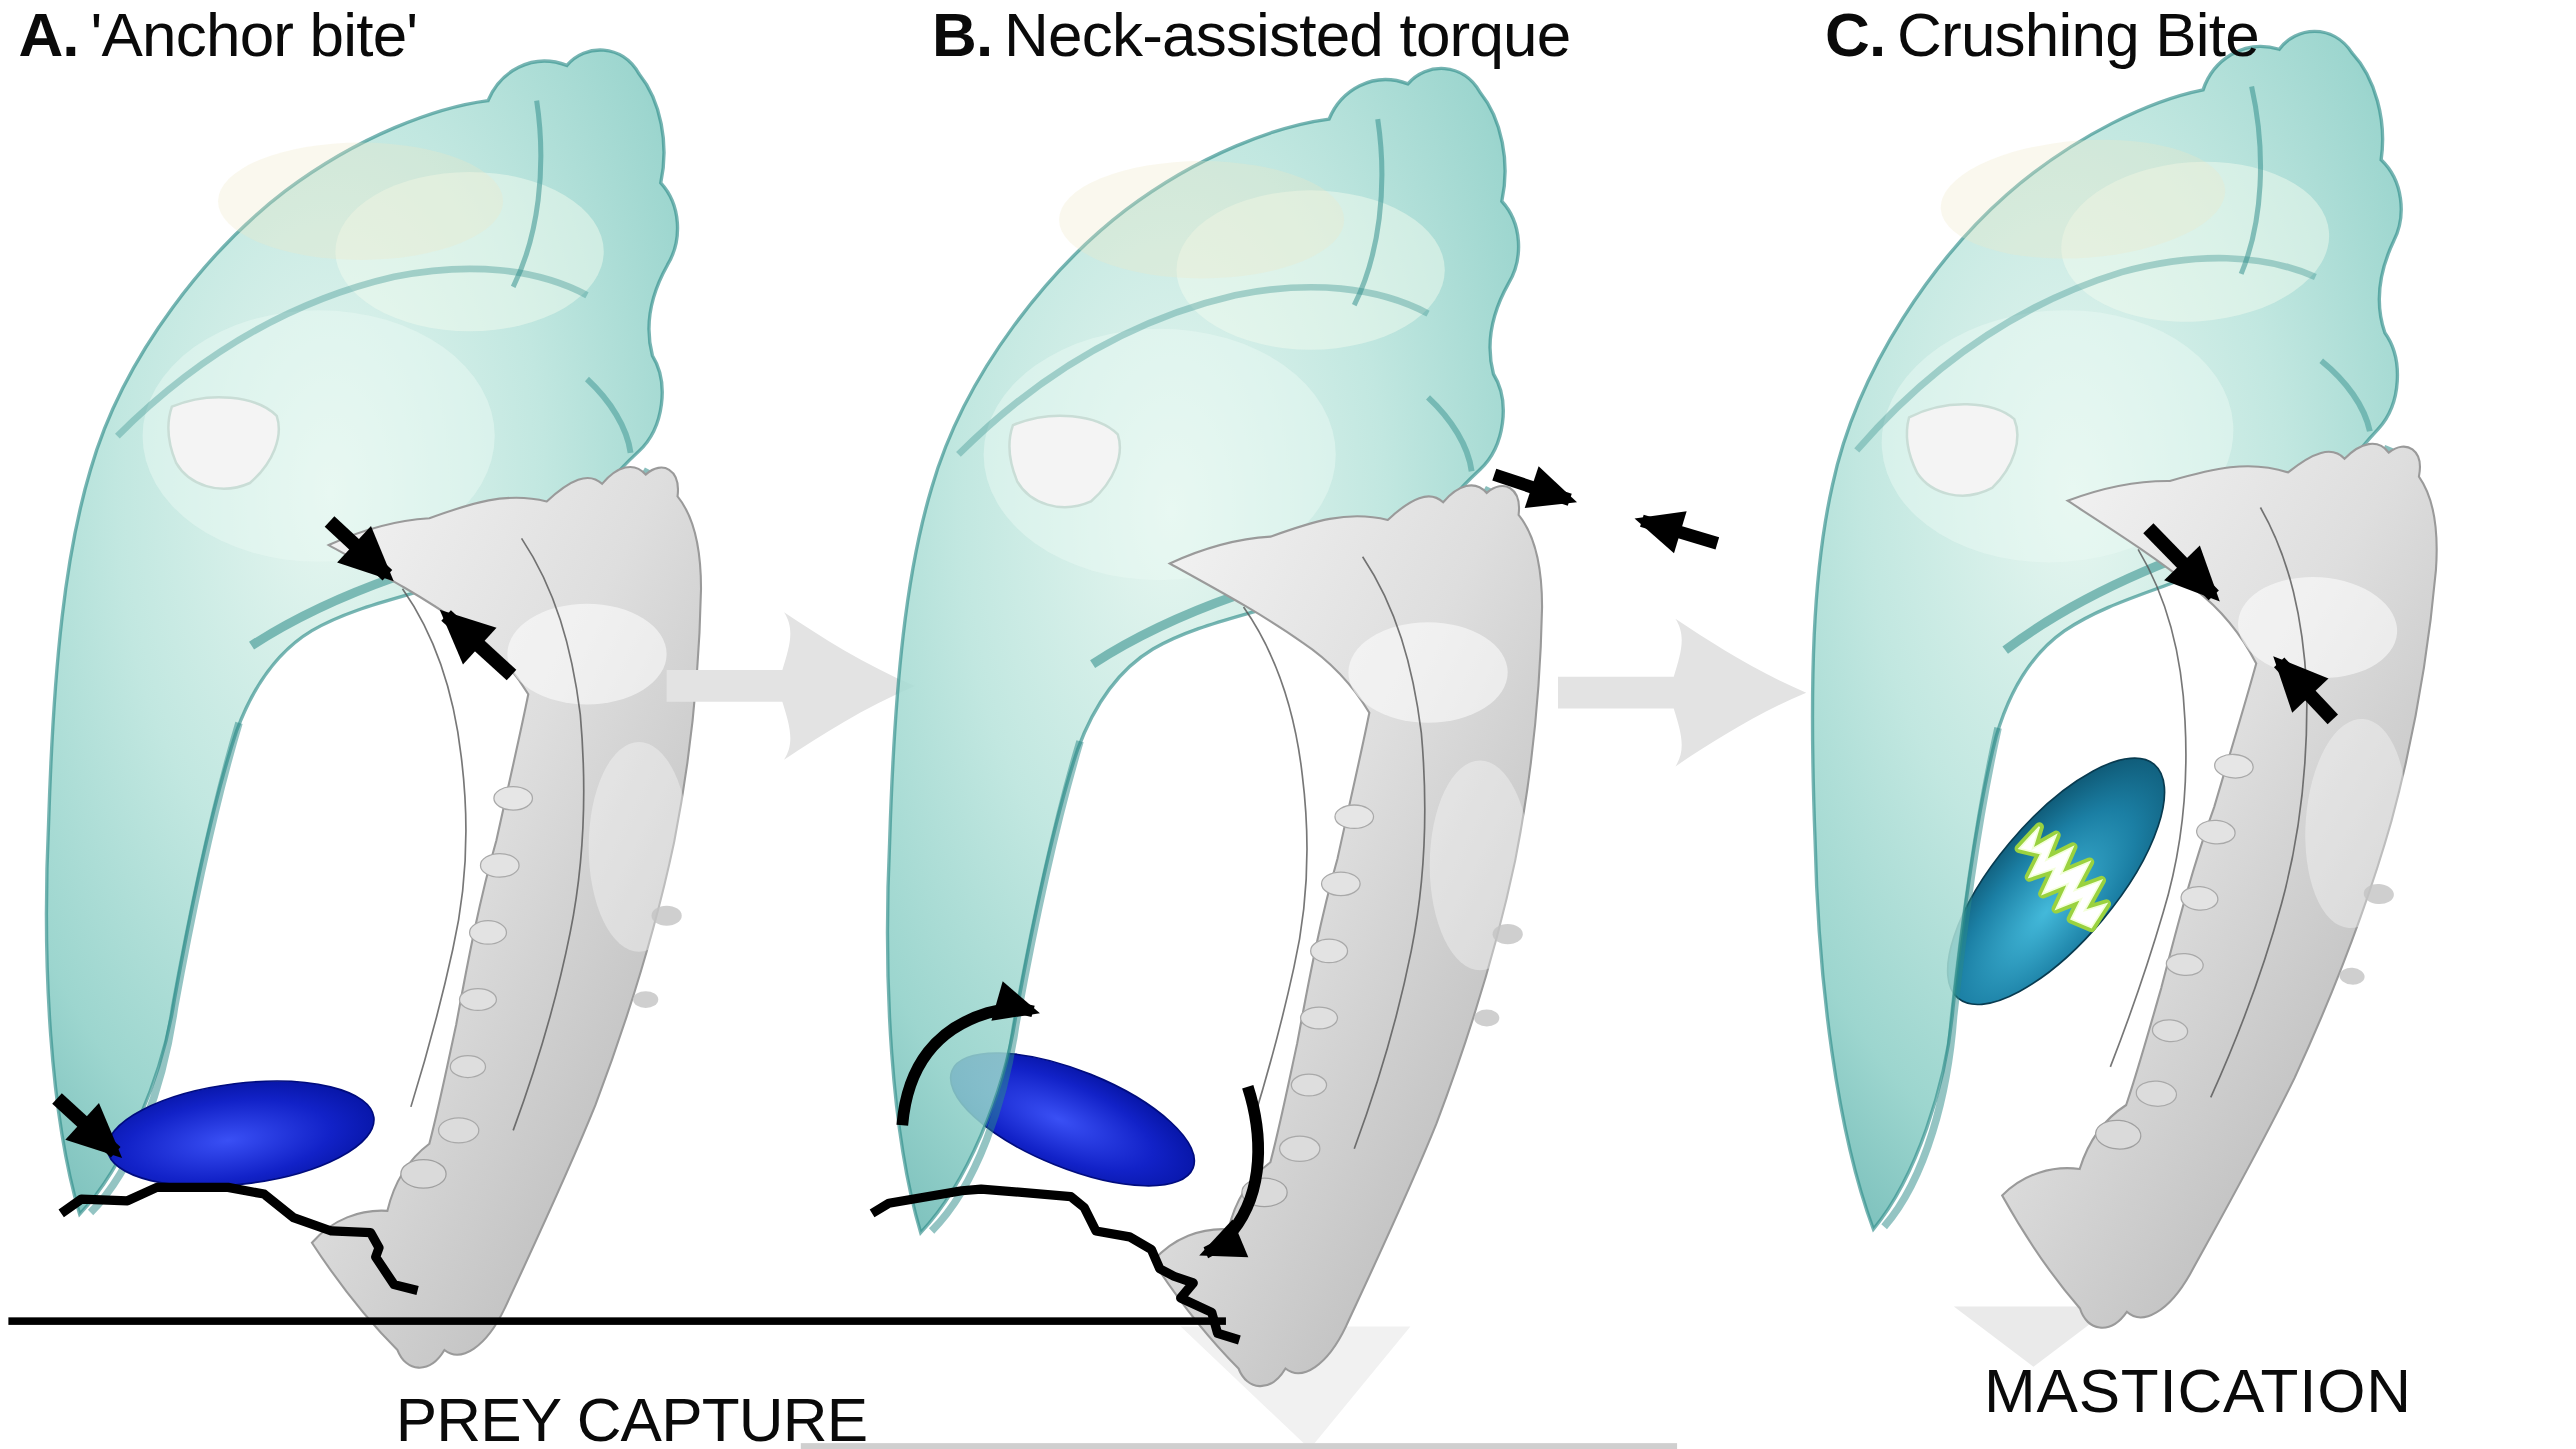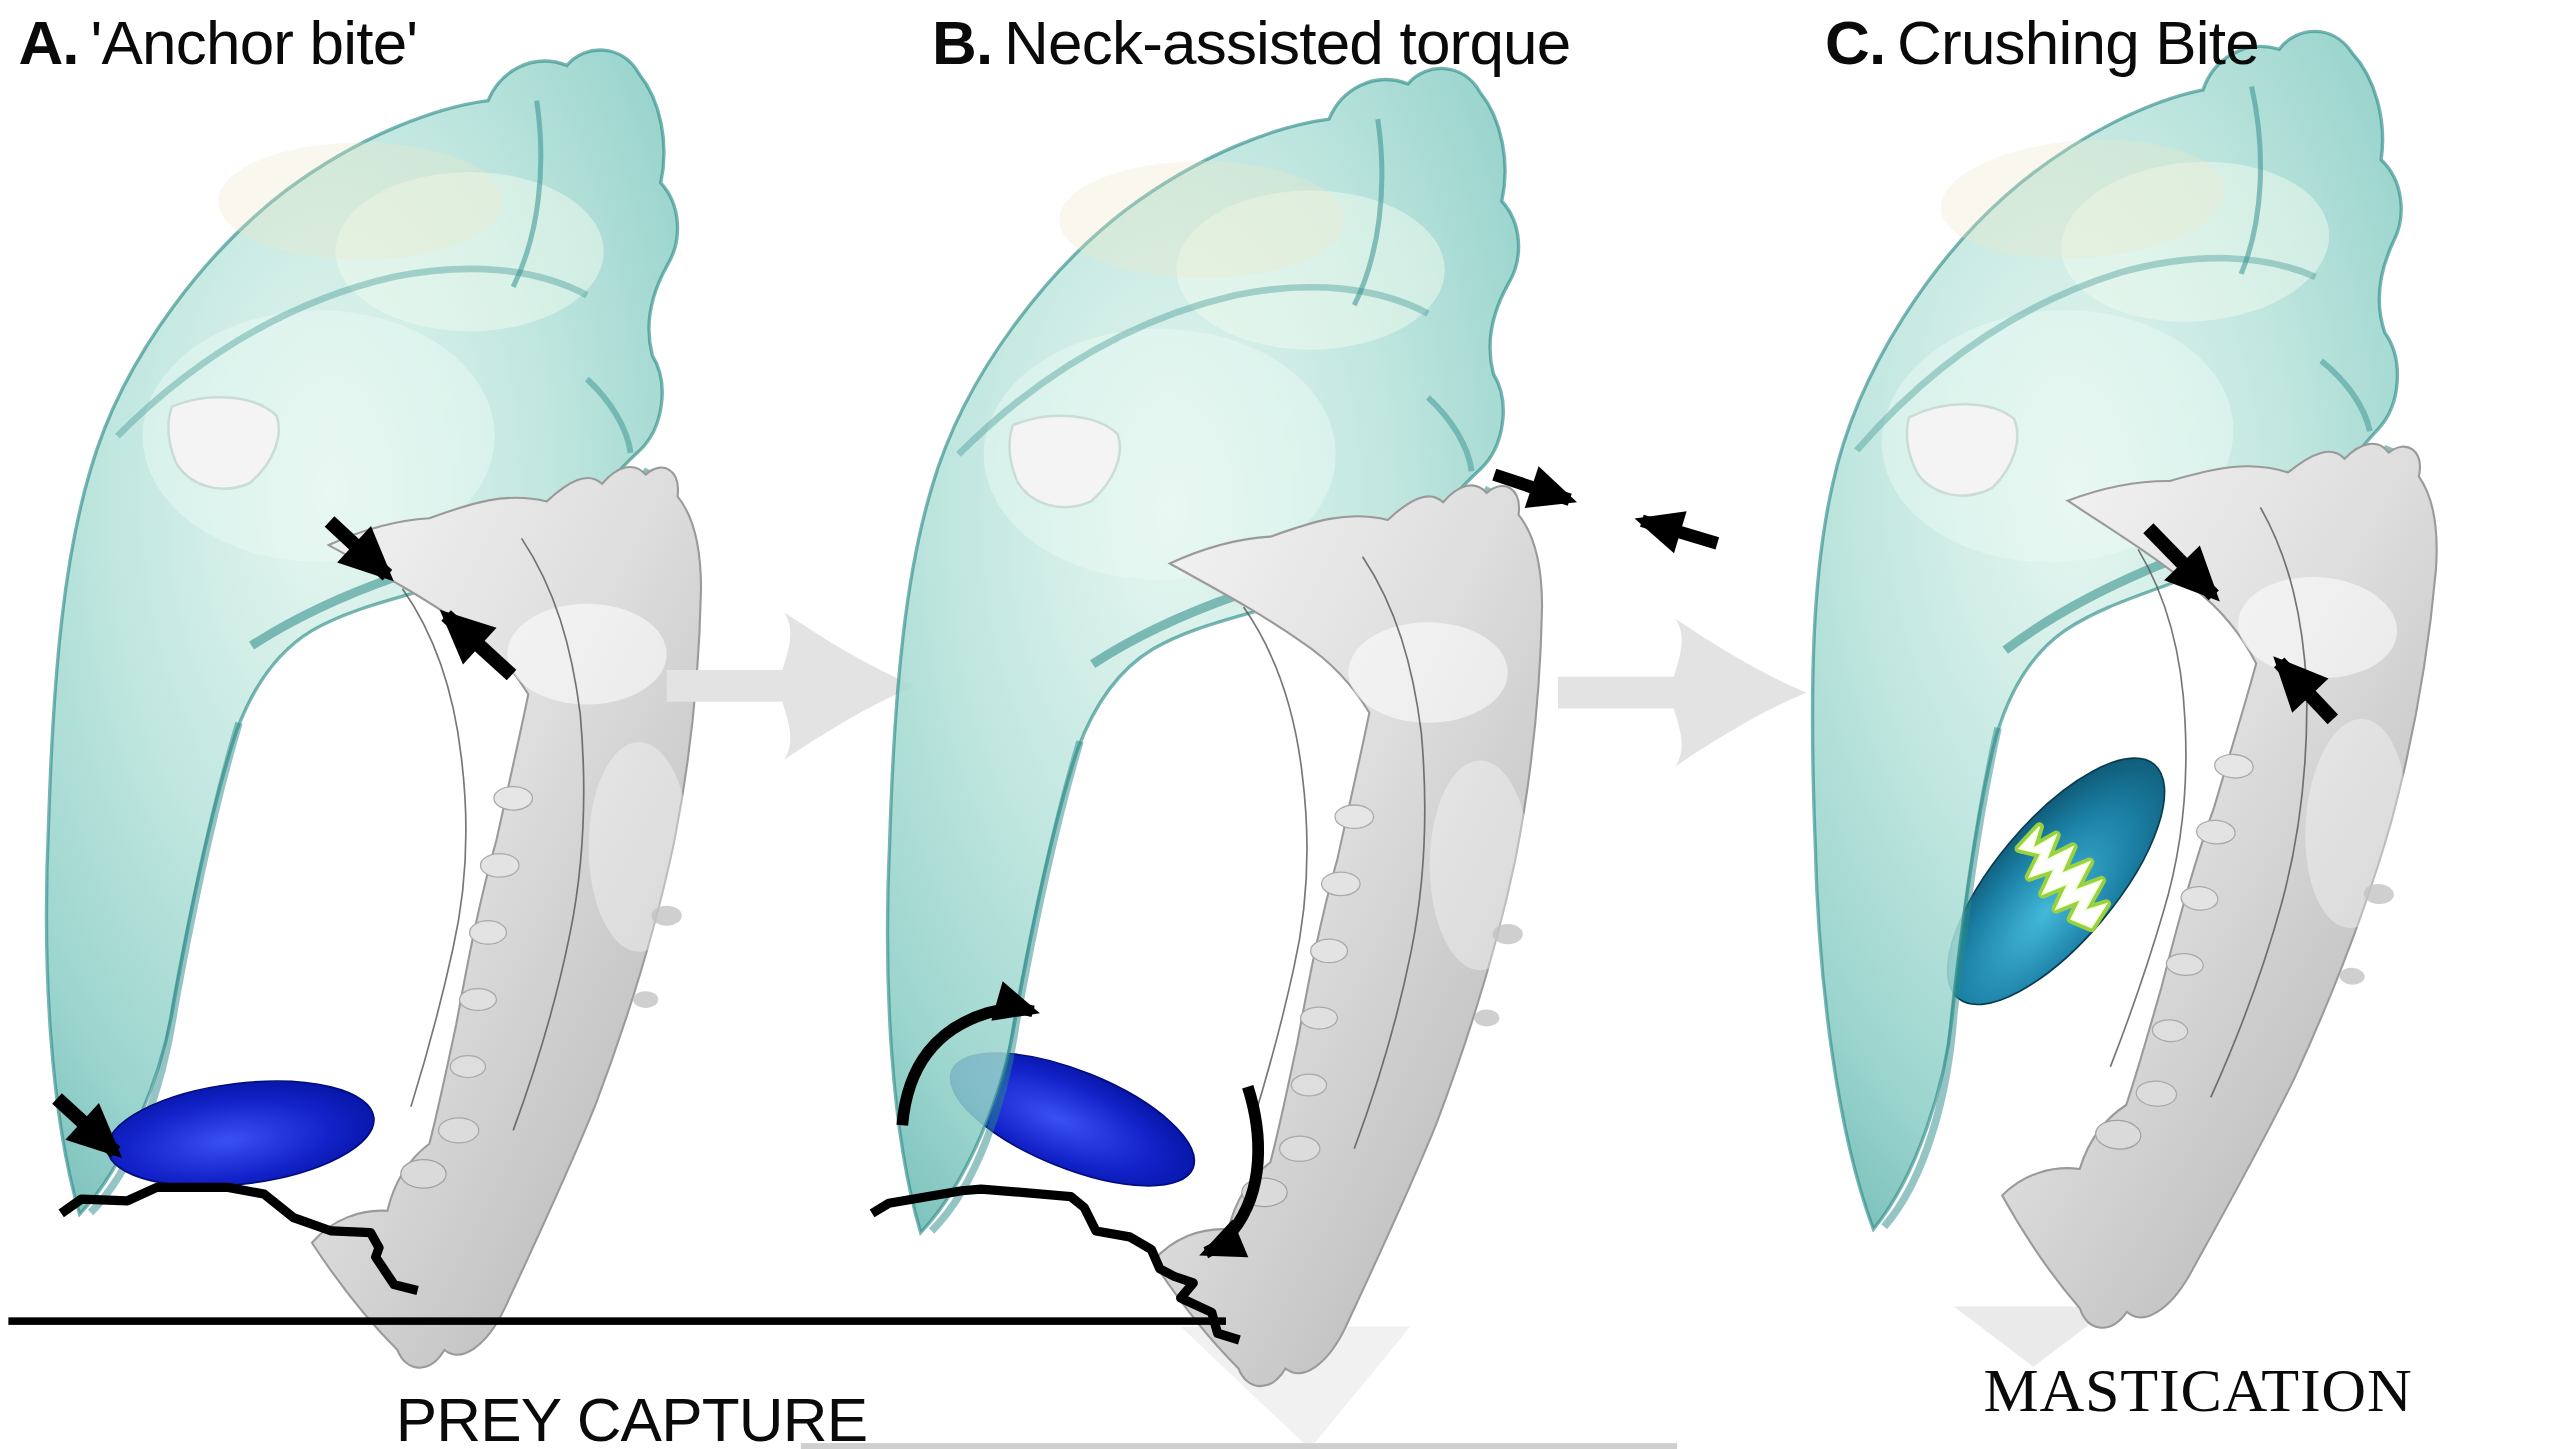--- a/index.html
+++ b/index.html
@@ -2,21 +2,21 @@
 <html style="font-size:13.4px"><head>
 <meta charset="utf-8">
 <style>
   html,body{margin:0;padding:0;background:#ffffff;}
   .stage{
     position:relative;width:2576px;height:1449px;background:#ffffff;overflow:hidden;
     font-family:"Liberation Sans", sans-serif;color:#0a0a0a;
   }
   .stage svg{position:absolute;left:0;top:0;}
   .panel-title{
-    position:absolute;top:10px;font-size:62px;line-height:1.05;white-space:nowrap;
+    position:absolute;top:2px;font-size:62px;line-height:1.05;white-space:nowrap;
     letter-spacing:-0.8px;color:#0a0a0a;
   }
   .panel-title .plabel{font-weight:700;margin-right:11.7px;}
   .phase-label{
     position:absolute;font-size:62px;letter-spacing:-0.8px;text-align:center;
     color:#0a0a0a;white-space:nowrap;
   }
 </style>
 </head>
 <body>
@@ -152,16 +152,16 @@
     <span class="plabel">A.</span><span>'Anchor bite'</span>
   </div>
   <div class="panel-title" style="left:932px;text-align:center;">
     <span class="plabel">B.</span><span>Neck-assisted torque</span>
   </div>
   <div class="panel-title" style="left:1825px;">
     <span class="plabel">C.</span><span>Crushing Bite</span>
   </div>
 
   <div class="phase-label" style="left:321px;width:621px;top:1384px;">PREY CAPTURE</div>
-  <div class="phase-label" style="left:1963px;width:470px;top:1355px;letter-spacing:0.8px;font-family:Liberation Serif, serif;">MASTICATION</div>
+  <div class="phase-label" style="left:1963px;width:470px;top:1355px;letter-spacing:0.8px;">MASTICATION</div>
 
 </div>
 
 
 </body></html>

